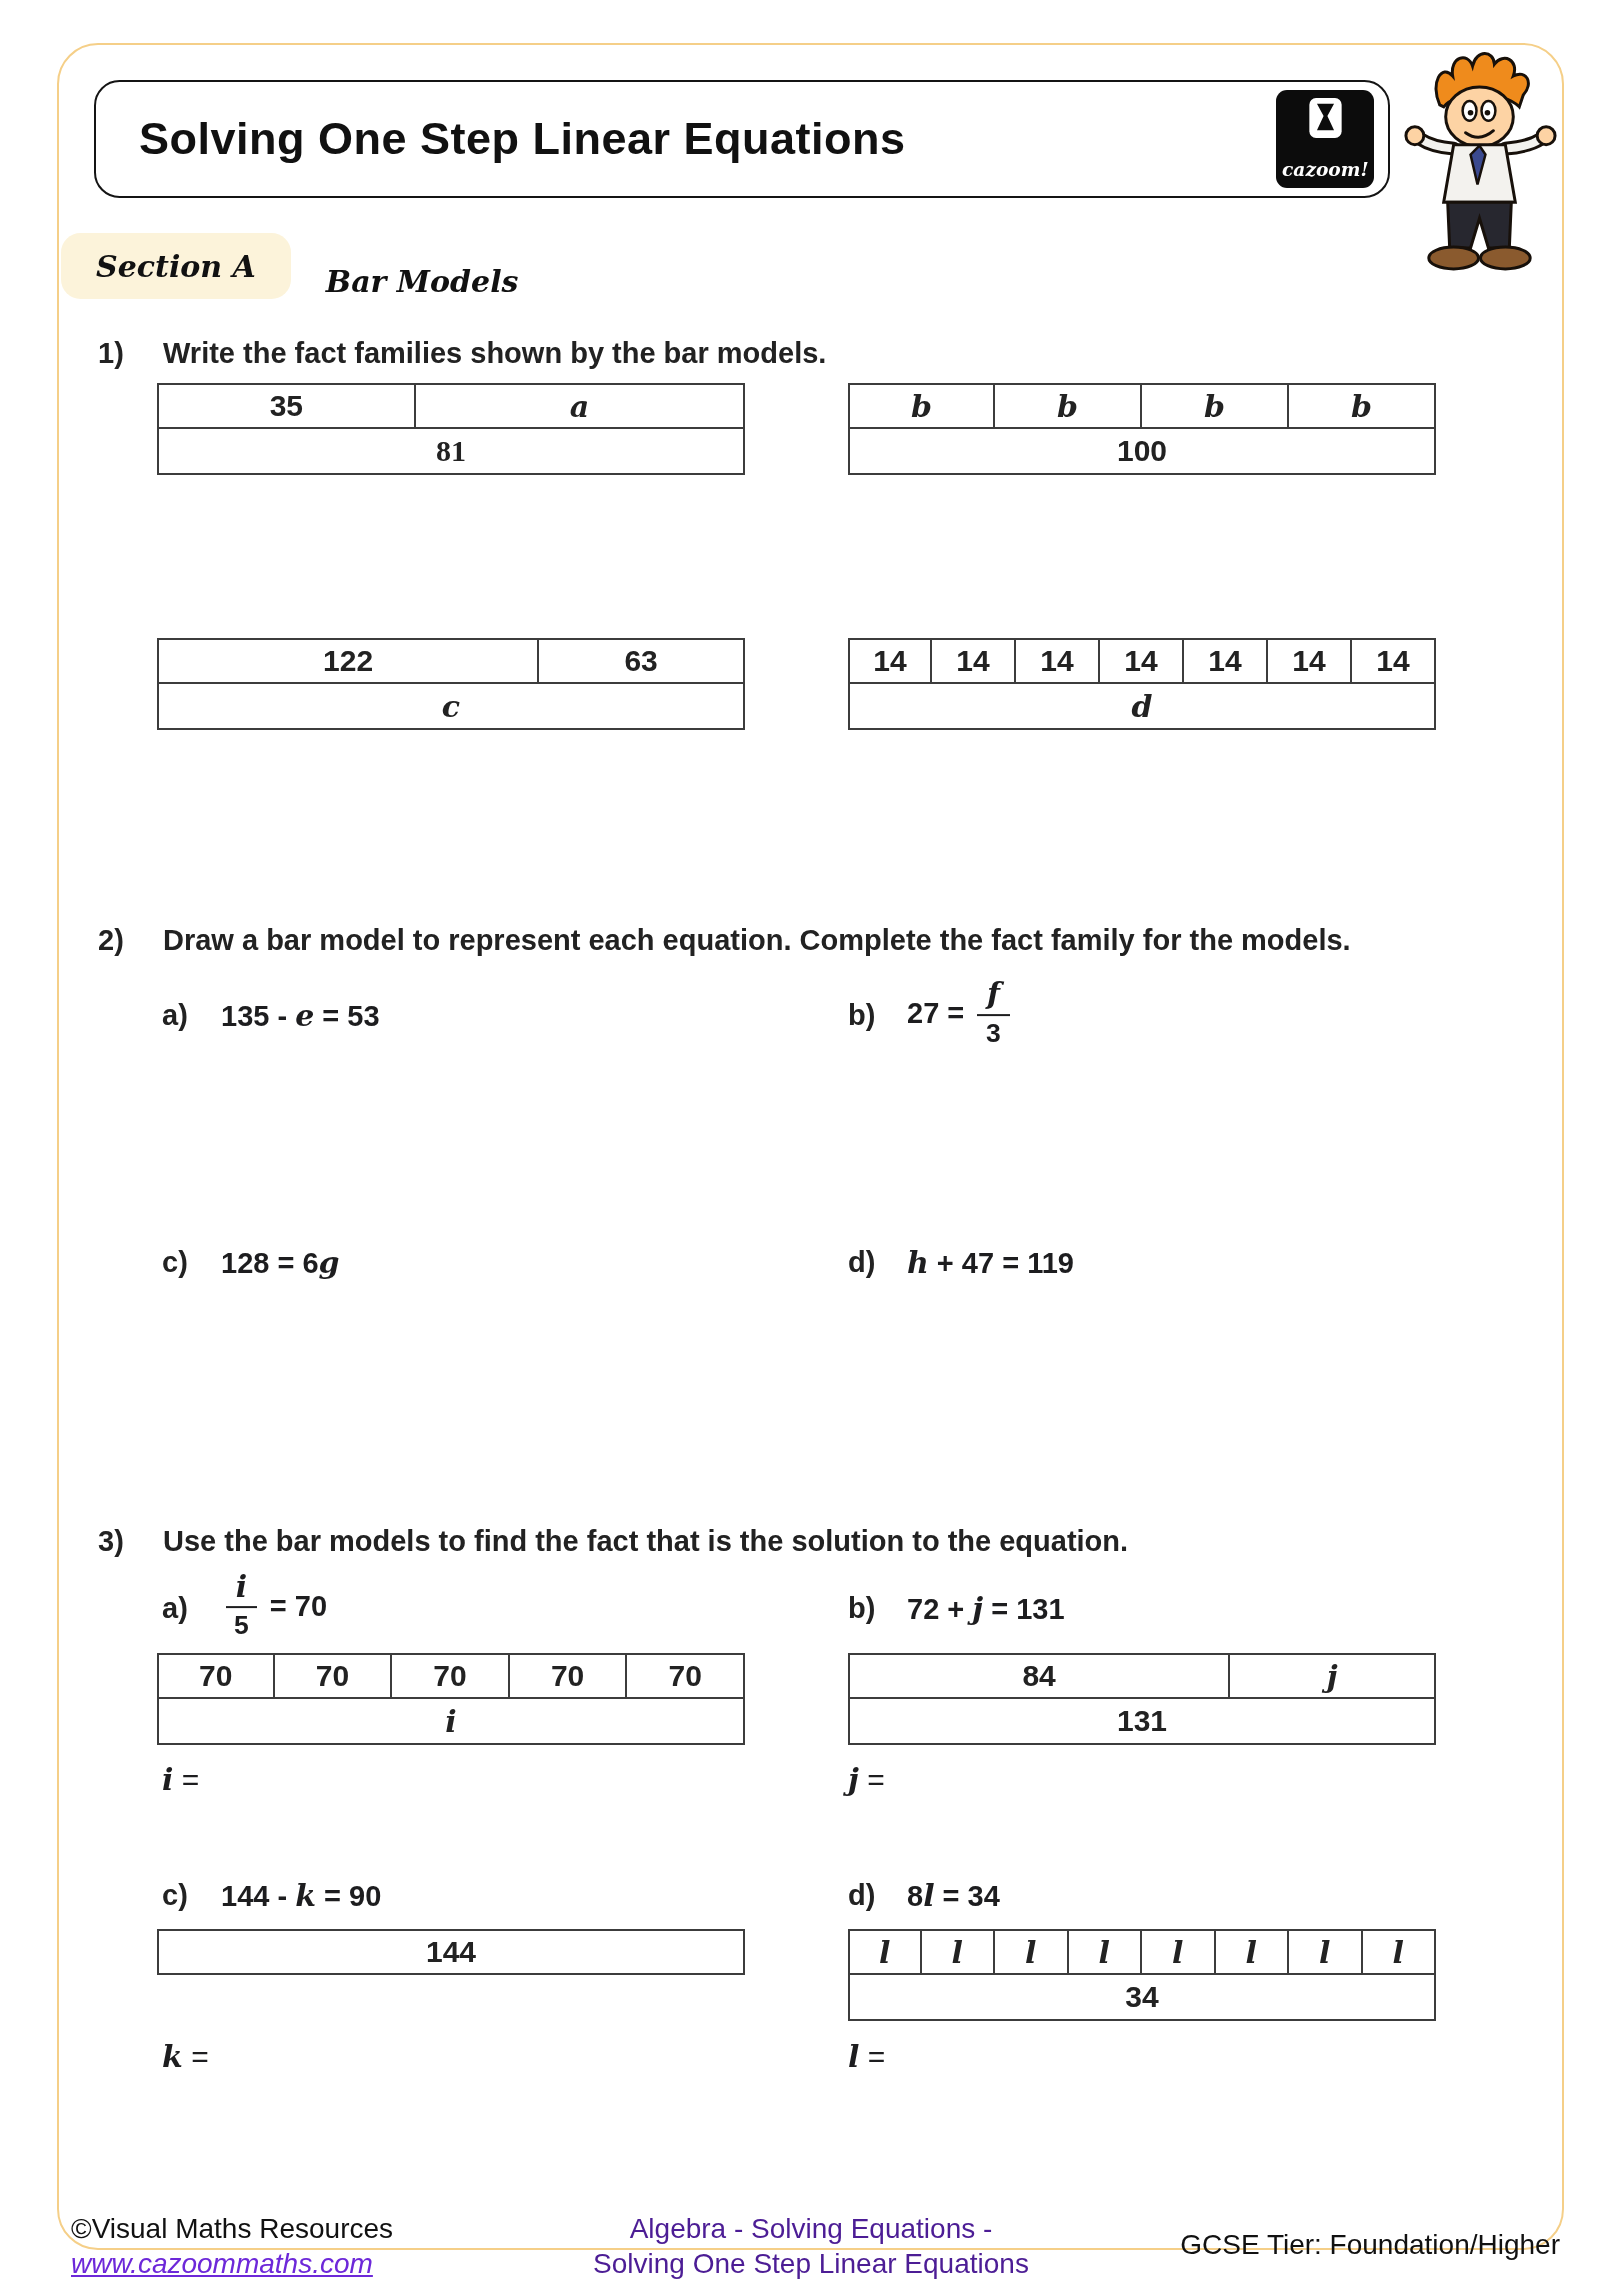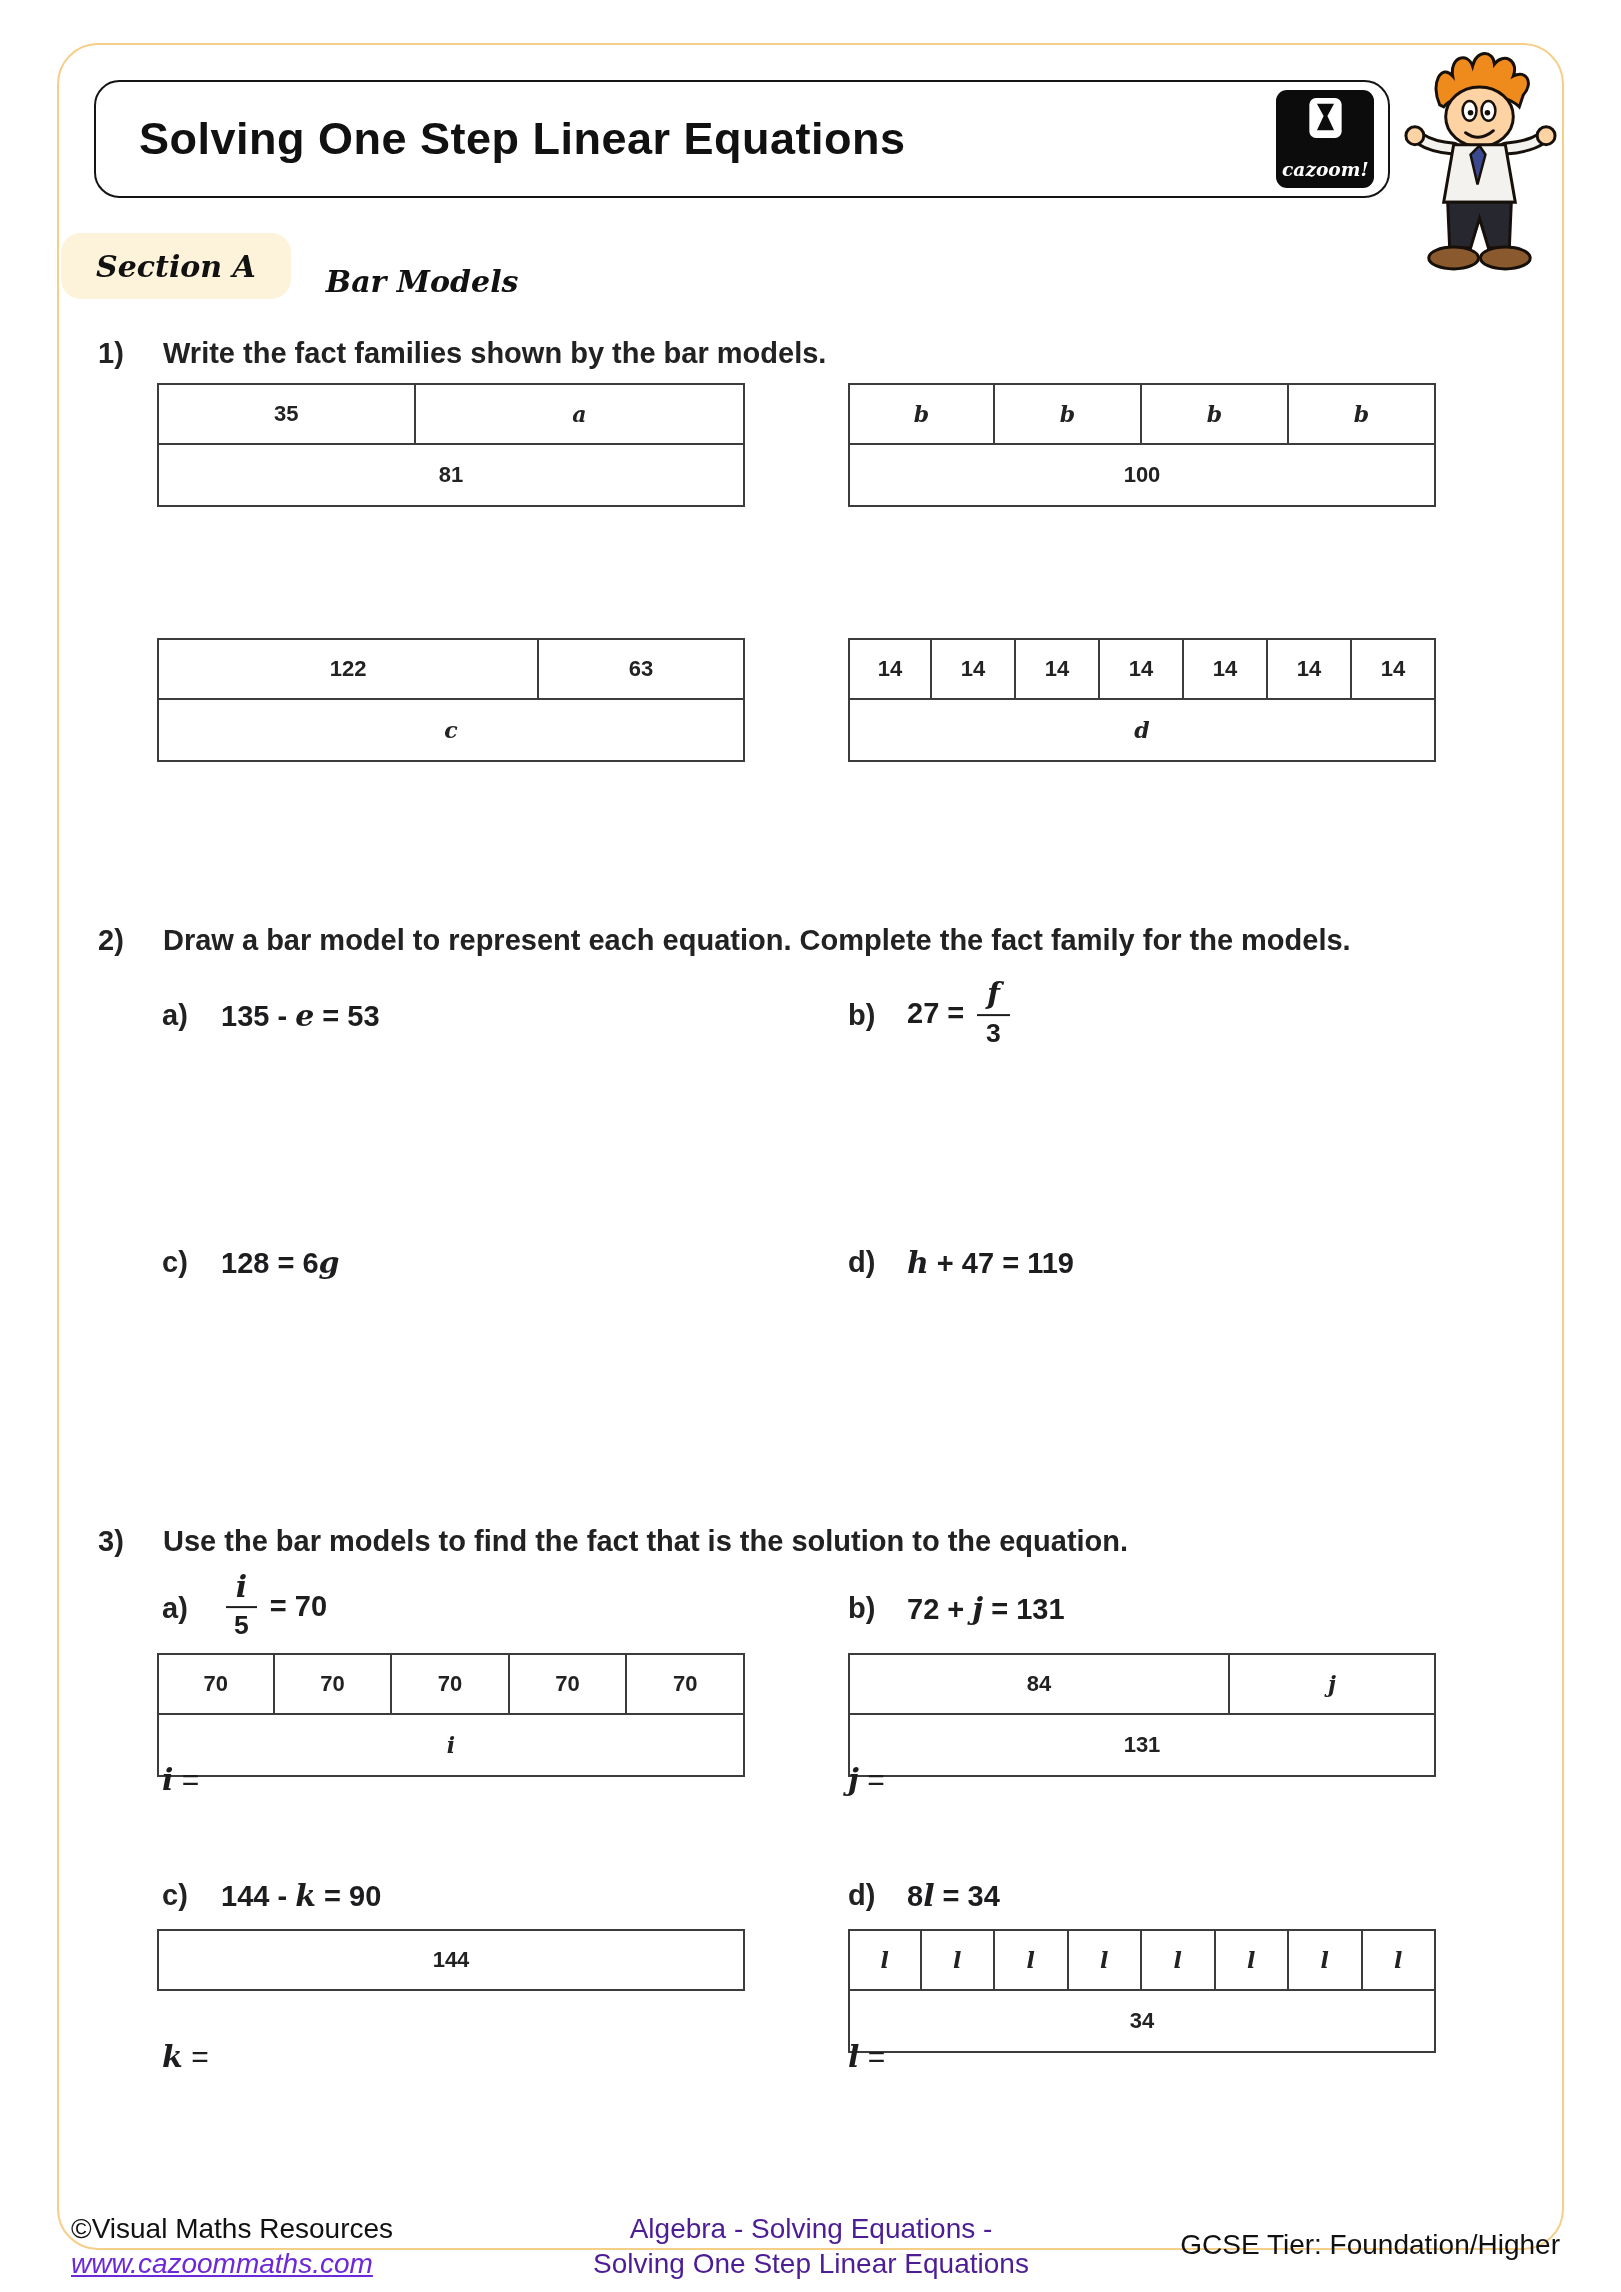--- a/index.html
+++ b/index.html
@@ -37,23 +37,23 @@
   }
   .section-title { margin-left:35px; font-family:"DejaVu Serif", serif; font-style:italic; font-weight:bold; font-size:30px; color:#111; }
   
   .prompt-row { position:absolute; left:98px; display:flex; font-weight:bold; font-size:29px; color:#222; }
   .q-num { width:65px; flex:0 0 65px; }
   
   .bars-row { position:absolute; left:157px; display:flex; gap:103px; }
   .bar { width:588px; }
   .bar-row { display:flex; width:100%; }
   .bar-cell {
-    height:62px; border:2.5px solid #3c3c3c; background:#fff;
+    height:46px; border:2.5px solid #3c3c3c; background:#fff;
     display:flex; align-items:center; justify-content:center;
-    font-size:22px; font-weight:bold; color:#222;
+    font-size:30px; font-weight:bold; color:#222;
   }
   .bar-cell + .bar-cell { border-left:none; }
   .bar-row + .bar-row .bar-cell { border-top:none; }
   .var { font-family:"DejaVu Serif", serif; font-style:italic; font-weight:bold; }
   
   .eq-row { position:absolute; left:162px; width:1362px; display:flex; align-items:center; }
   .part { display:flex; align-items:center; }
   .part-a { width:686px; flex:0 0 686px; }
   .part-label { font-weight:bold; font-size:29px; color:#222; width:59px; flex:0 0 59px; }
   .equation { font-size:29px; font-weight:bold; color:#1d1d1f; }
@@ -122,21 +122,21 @@
     <span class="q-num">1)</span>
     <span>Write the fact families shown by the bar models.</span>
   </div>
   <div class="bars-row" style="top:383px">
     <div class="bar">
         <div class="bar-row">
           <div class="bar-cell" style="flex: 0 0 44%;">35</div>
           <div class="bar-cell var" style="flex: 0 0 56%;">a</div>
         </div>
         <div class="bar-row">
-          <div class="bar-cell" style="flex: 0 0 100%;">81</div>
+          <div class="bar-cell" style="flex: 0 0 100%; font-family: Liberation Serif, serif;">81</div>
         </div>
       </div>
     <div class="bar">
         <div class="bar-row">
           <div class="bar-cell var" style="flex: 0 0 25%;">b</div>
           <div class="bar-cell var" style="flex: 0 0 25%;">b</div>
           <div class="bar-cell var" style="flex: 0 0 25%;">b</div>
           <div class="bar-cell var" style="flex: 0 0 25%;">b</div>
         </div>
         <div class="bar-row">

